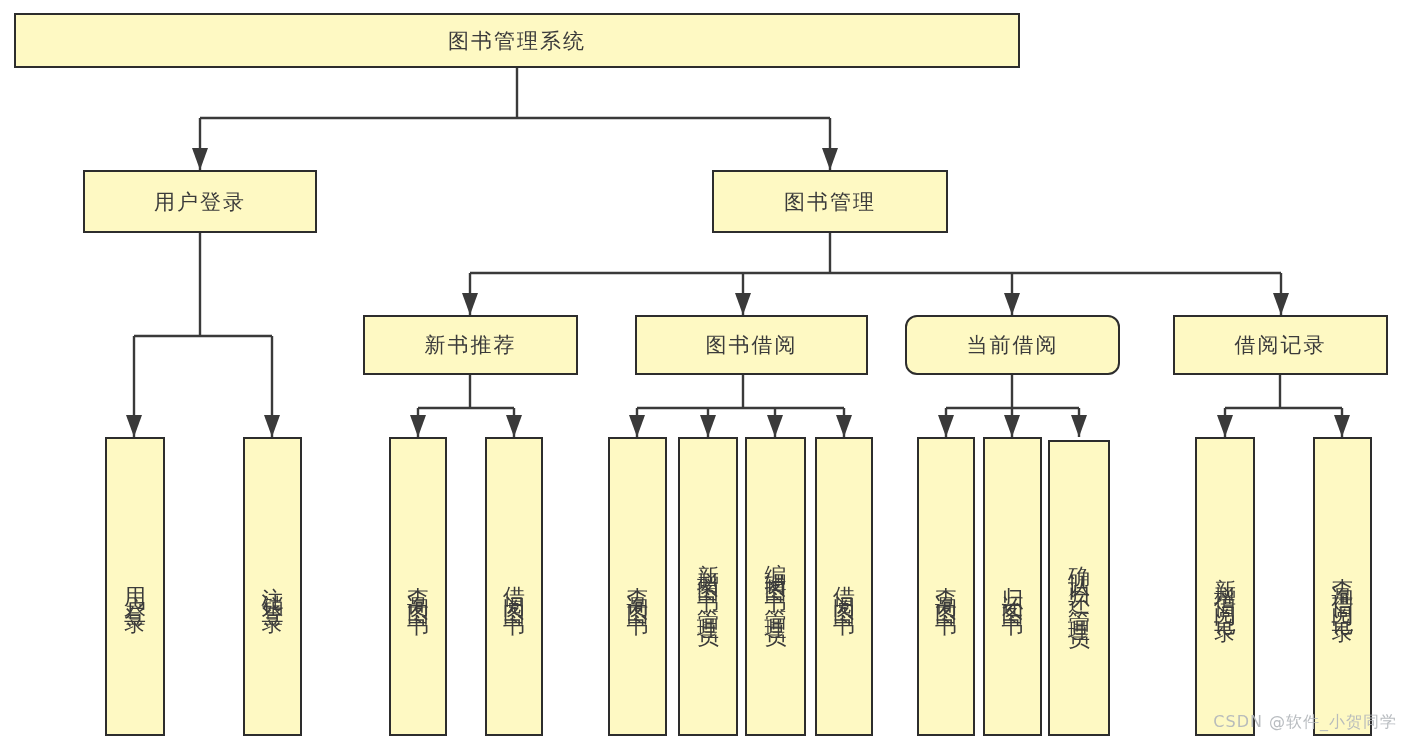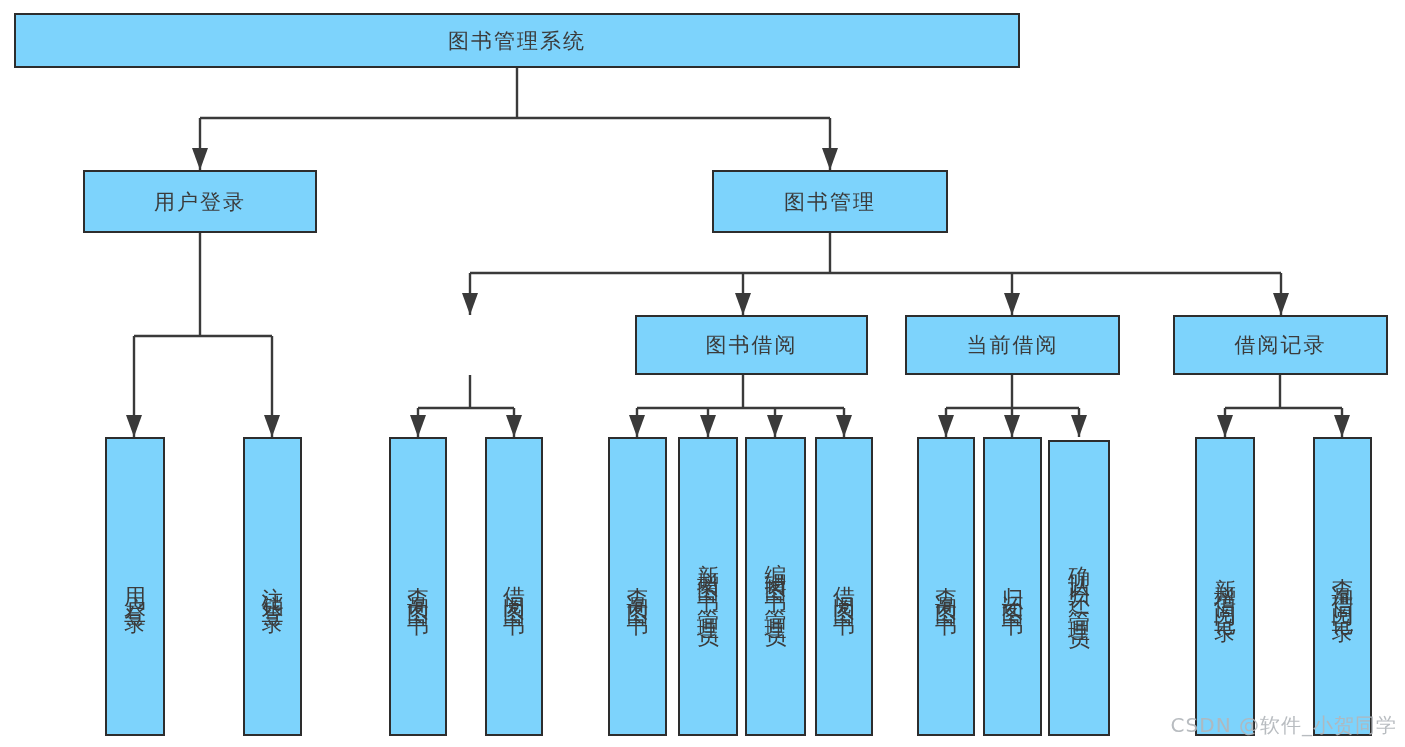--- a/index.html
+++ b/index.html
@@ -18,21 +18,21 @@
   #connectors {
     position: absolute;
     left: 0; top: 0;
     width: 1405px;
     height: 747px;
     pointer-events: none;
   }
   .node {
     position: absolute;
     box-sizing: border-box;
-    background: #7dd3fc;
+    background: #fef9c3;
     border: 2.5px solid #2d2d2d;
     display: flex;
     align-items: center;
     justify-content: center;
   }
   .hnode span {
     font-size: 21px;
     color: #3b3b3b;
     letter-spacing: 2px;
     white-space: nowrap;
@@ -42,21 +42,21 @@
     text-orientation: mixed;
     font-size: 22px;
     letter-spacing: 9px;
     color: #3b3b3b;
     line-height: 1;
   }
   .watermark {
     position: absolute;
     right: 8px;
     top: 712px;
-    font-size: 20px;
+    font-size: 16px;
     color: rgba(178, 182, 187, 0.92);
     letter-spacing: 1px;
     z-index: 10;
     white-space: nowrap;
   }
 </style>
 </head>
 <body>
 
 <div id="canvas">
@@ -115,24 +115,27 @@
     <span>图书管理系统</span>
   </div>
 
   <div class="node hnode" style="left:83px; top:170px; width:234px; height:63px;">
     <span>用户登录</span>
   </div>
   <div class="node hnode" style="left:712px; top:170px; width:236px; height:63px;justify-content:center;">
     <span>图书管理</span>
   </div>
 
+  <div class="node hnode" style="left:363px; top:315px; width:215px; height:60px;">
+    <span>新书推荐</span>
+  </div>
   <div class="node hnode" style="left:635px; top:315px; width:233px; height:60px;">
     <span>图书借阅</span>
   </div>
-  <div class="node hnode" style="left:905px; top:315px; width:215px; height:60px;">
+  <div class="node hnode" style="left:905px; top:315px; width:215px; height:60px;border-radius:12px;">
     <span>当前借阅</span>
   </div>
   <div class="node hnode" style="left:1173px; top:315px; width:215px; height:60px;">
     <span>借阅记录</span>
   </div>
 
   <div class="node vnode" style="left:105px; top:437px; width:60px; height:299px;">
     <span>用户登录</span>
   </div>
   <div class="node vnode" style="left:243px; top:437px; width:59px; height:299px;">

